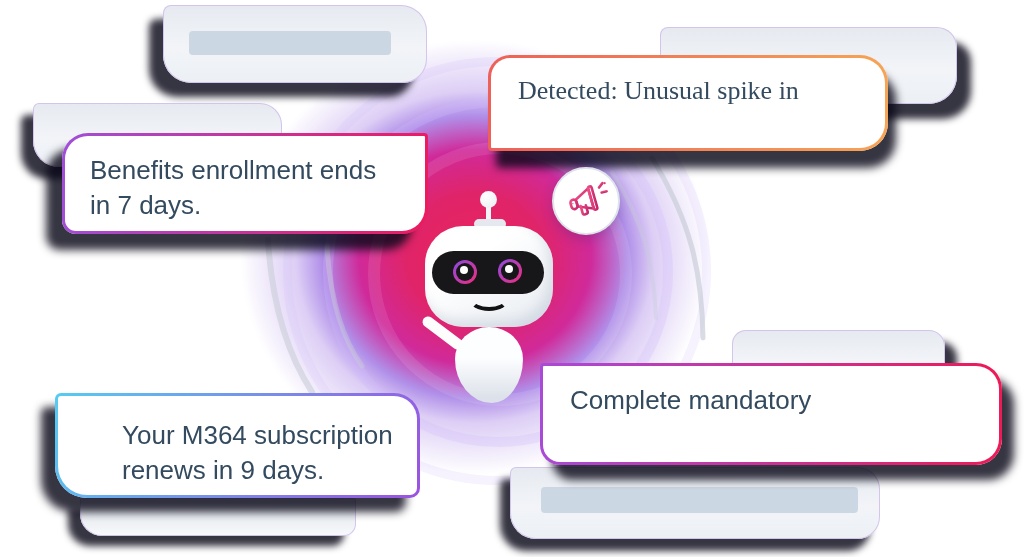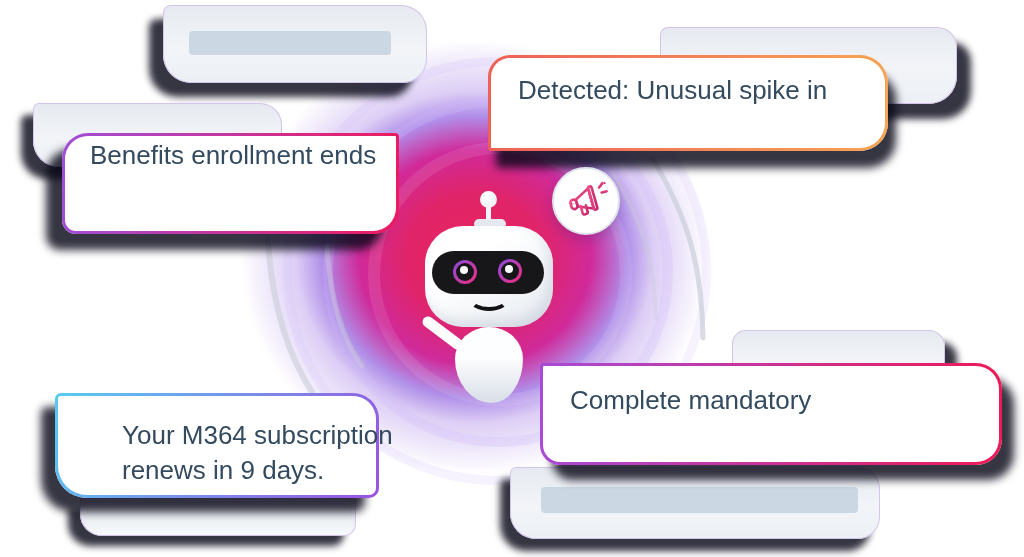--- a/index.html
+++ b/index.html
@@ -36,27 +36,27 @@
   .phF{left:80px;top:498px;width:274px;height:36px;border-radius:2px 2px 12px 22px;
        background:linear-gradient(180deg,#dde1e8,#f7f9fb);box-shadow:-12px 10px 7px var(--shadow);}
   
   .msg{
     border:3px solid transparent;
     background:linear-gradient(#fff,#fff) padding-box, var(--grad) border-box;
     color:var(--text);font-size:26px;line-height:35px;z-index:5;
     box-sizing:border-box;
   }
   .msg div{white-space:nowrap;}
-  .msg-benefits{left:62px;top:133px;width:337px;height:101px;border-radius:26px 4px 26px 14px;
+  .msg-benefits{left:62px;top:133px;width:366px;height:101px;border-radius:26px 4px 26px 14px;
     --grad:linear-gradient(95deg,var(--benefits-border-start),var(--benefits-border-end));
-    padding:2px 8px 0 25px;box-shadow:-16px 16px 8px var(--shadow);}
+    padding:17px 8px 0 25px;box-shadow:-16px 16px 8px var(--shadow);}
   .msg-network{left:488px;top:55px;width:400px;height:96px;border-radius:22px 28px 28px 4px;
     --grad:linear-gradient(90deg,var(--network-border-start),var(--network-border-end));
-    padding:15px 8px 0 27px;box-shadow:8px 17px 8px var(--shadow);}
-  .msg-subscription{left:55px;top:393px;width:324px;height:105px;border-radius:6px 26px 10px 32px;
+    padding:15px 8px 0 27px;box-shadow:8px 17px 8px var(--shadow);font-family:Liberation Serif, serif;}
+  .msg-subscription{left:55px;top:393px;width:365px;height:105px;border-radius:6px 26px 10px 32px;
     --grad:linear-gradient(120deg,var(--subscription-border-start),var(--subscription-border-end));
     padding:22px 8px 0 64px;box-shadow:-14px 14px 8px var(--shadow);}
   .msg-training{left:540px;top:363px;width:462px;height:102px;border-radius:4px 26px 26px 20px;
     --grad:linear-gradient(90deg,var(--training-border-start),var(--training-border-end));
     padding:17px 8px 0 27px;box-shadow:12px 15px 8px var(--shadow);}
   
   .robot{left:410px;top:185px;width:160px;height:230px;z-index:3;}
   .robot .abs{position:absolute;}
   .antenna-ball{left:70px;top:6px;width:17px;height:17px;border-radius:50%;
     background:radial-gradient(circle at 35% 30%,#ffffff,#e8ecf1);}
@@ -146,20 +146,21 @@
         </g>
         <path d="M36 9.5 l3.4 -4.4"></path>
         <path d="M38.6 14.4 l5 -1.1"></path>
         <circle cx="41.6" cy="5.2" r="1.1" fill="url(#mg)" stroke="none"></circle>
       </g>
     </svg>
   </div>
 
   <div class="abs msg msg-benefits">
     <div>Benefits enrollment ends</div>
+    <div>in 7 days.</div>
   </div>
   <div class="abs msg msg-network">
     <div>Detected: Unusual spike in</div>
   </div>
   <div class="abs msg msg-subscription">
     <div>Your M364 subscription</div>
     <div>renews in 9 days.</div>
   </div>
   <div class="abs msg msg-training">
     <div>Complete mandatory</div>

